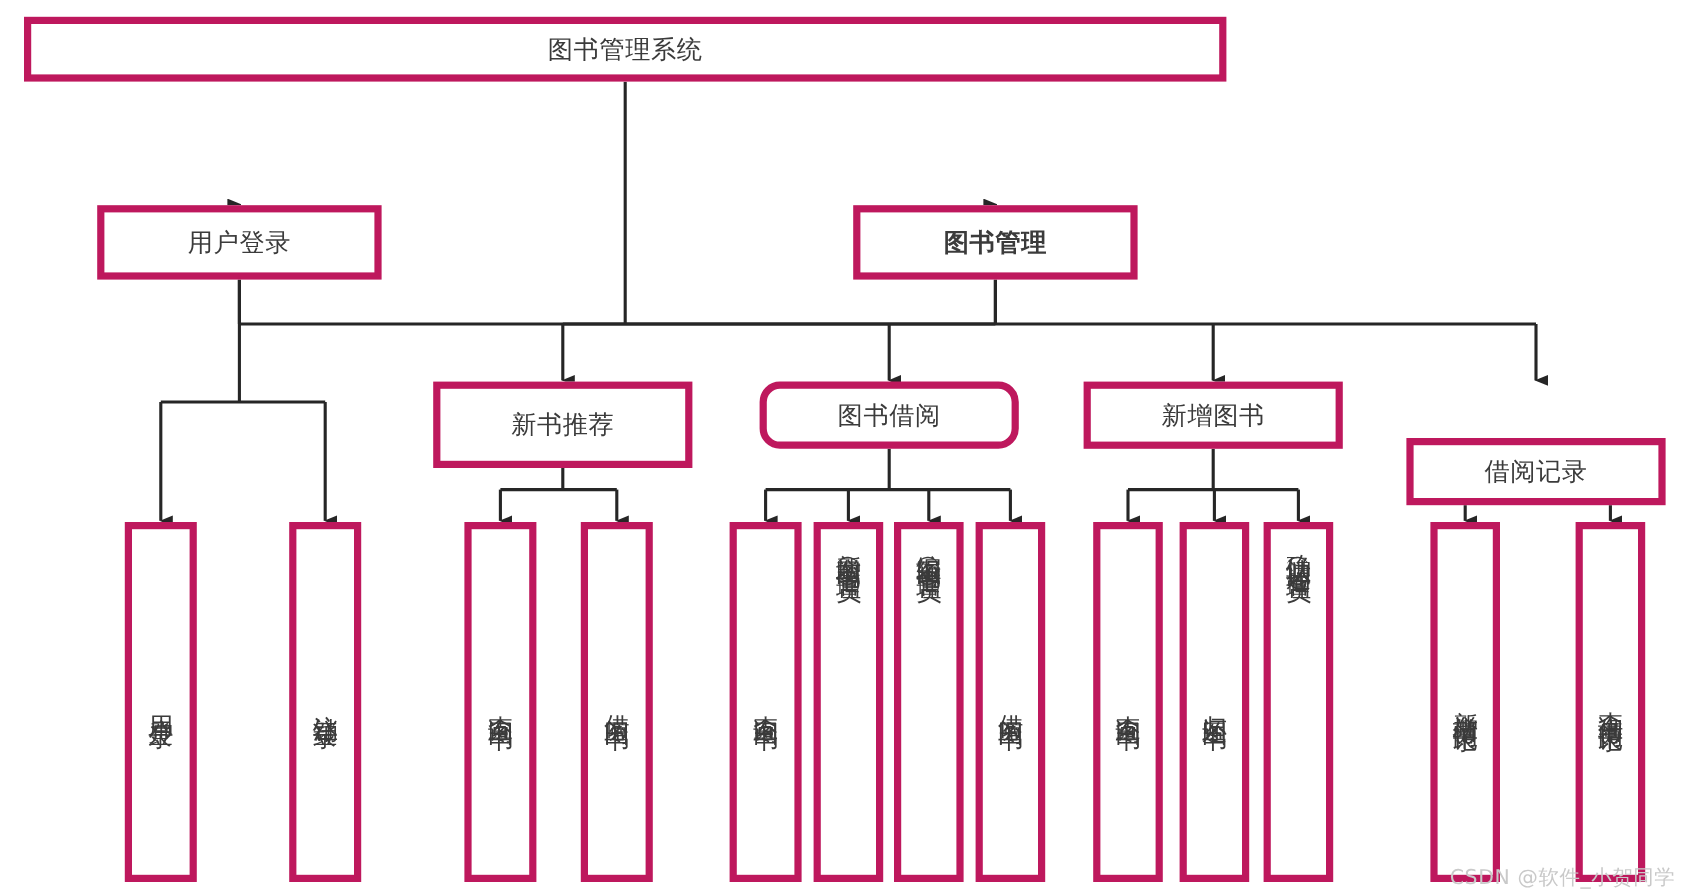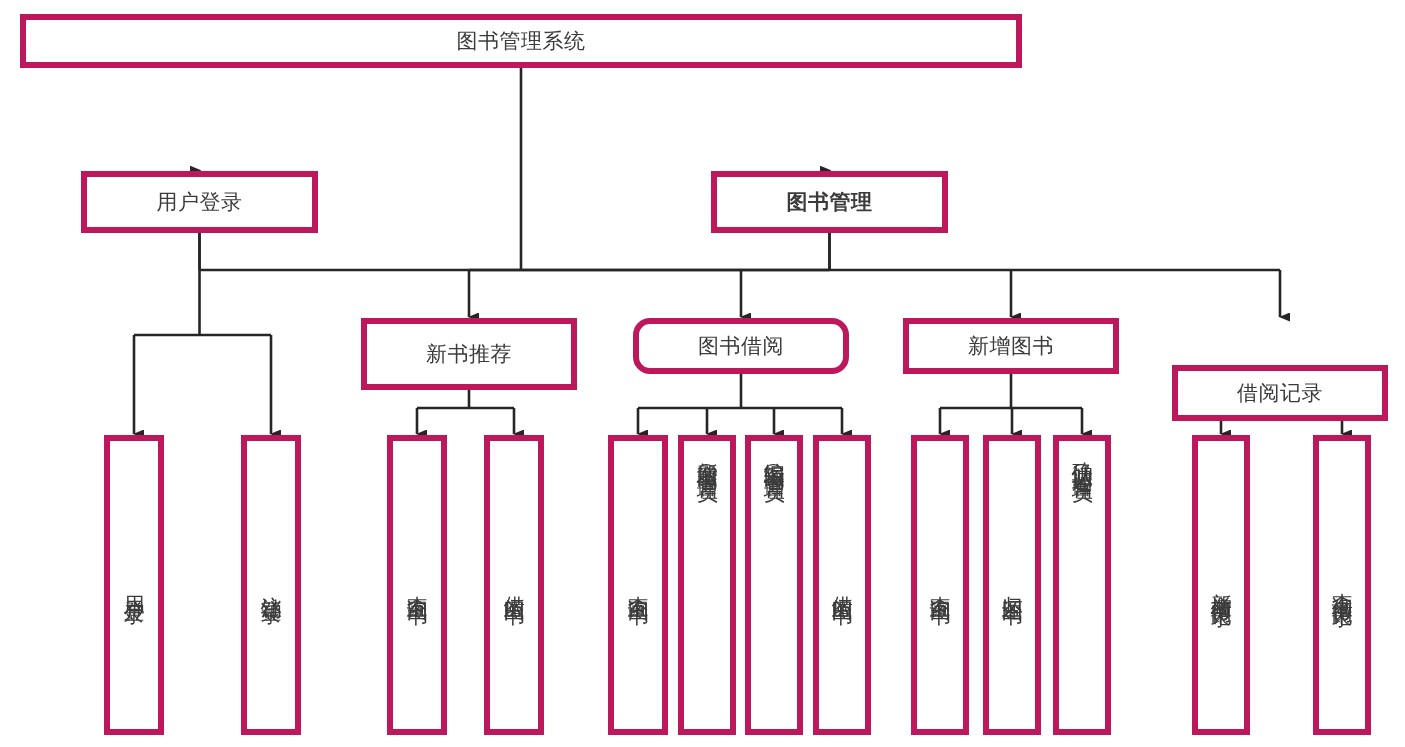--- a/index.html
+++ b/index.html
@@ -183,13 +183,14 @@
         <span class="node-label">借阅记录</span>
       </div>
       <div class="node-box vertical" style="left: 1192px; top: 435px; width: 58px; height: 300px;">
         <span class="node-label">新增借阅记录</span>
       </div>
       <div class="node-box vertical" style="left: 1313px; top: 435px; width: 58px; height: 300px;">
         <span class="node-label">查询借阅记录</span>
       </div>
     </div>
 
+  <div id="watermark">CSDN @软件_小贺同学</div>
 </div>
 
 </body></html>

